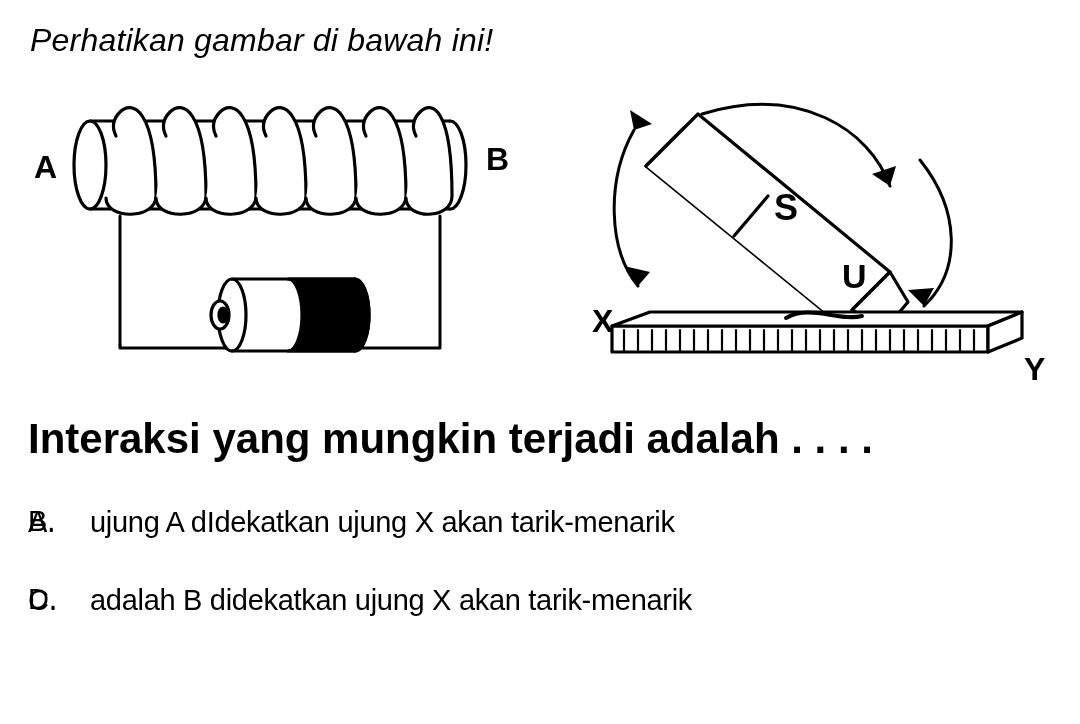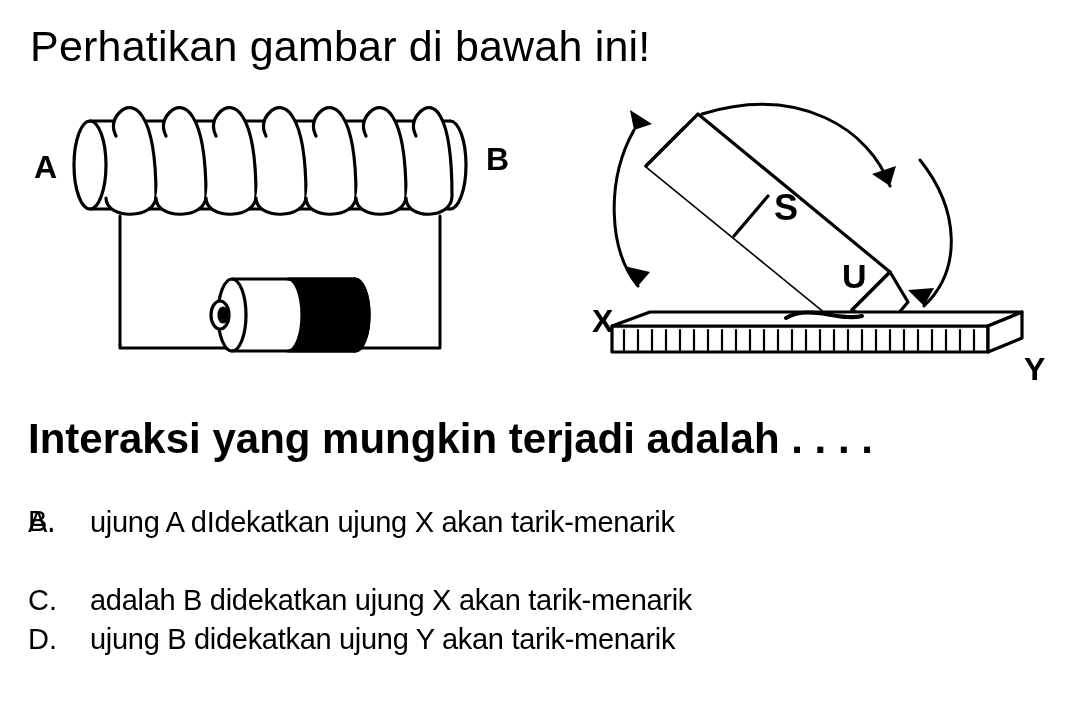--- a/index.html
+++ b/index.html
@@ -19,23 +19,24 @@
     position: relative;
     width: 1080px;
     height: 724px;
     box-sizing: border-box;
     padding: 0;
   }
   .prompt {
     position: absolute;
     left: 30px;
     top: 22px;
-    font-size: 43px;
+    font-size: 32px;
     letter-spacing: 0.2px;
     white-space: nowrap;
+    font-style: italic;
   }
   .figures {
     position: absolute;
     left: 0;
     top: 90px;
     width: 1080px;
     height: 305px;
   }
   .fig-left {
     position: absolute;
@@ -211,17 +212,16 @@
     </div>
     <div class="option">
       <span class="lbl">B.</span>
     </div>
     <div class="option">
       <span class="lbl">C.</span>
       <span class="txt">adalah B didekatkan ujung X akan tarik-menarik</span>
     </div>
     <div class="option">
       <span class="lbl">D.</span>
-      <span class="txt">ujung B didekatkan ujung Y akan tarik-menarik</span>
     </div>
   </div>
 
 </div>
 
 </body></html>

